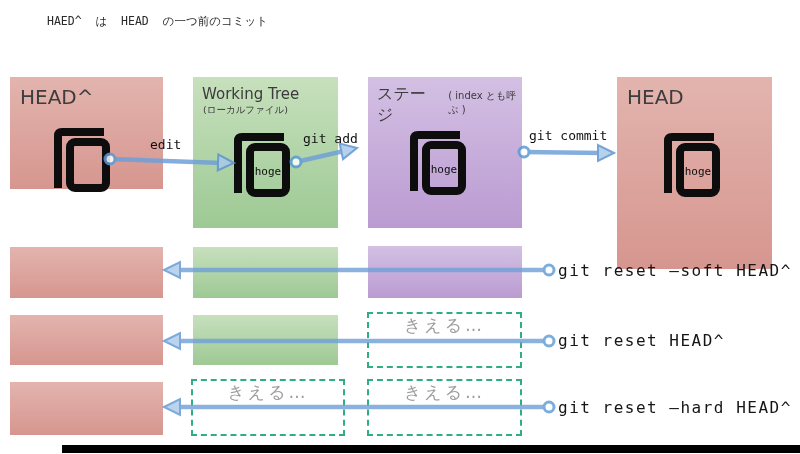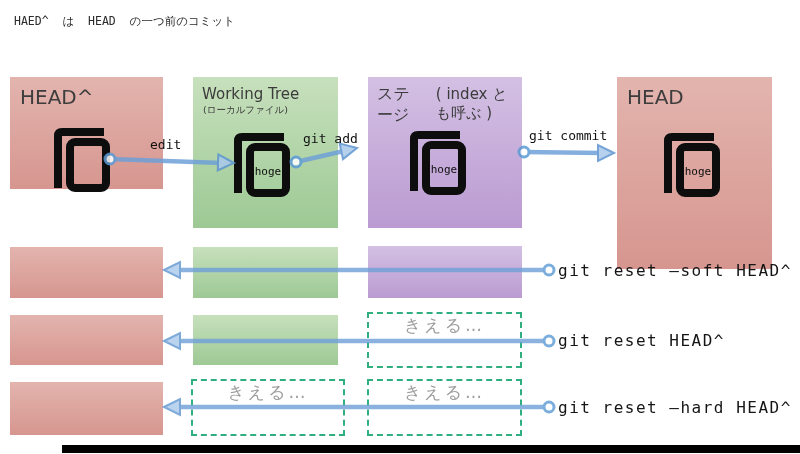--- a/index.html
+++ b/index.html
@@ -1,33 +1,33 @@
 <!DOCTYPE html>
 <html><head>
 <meta charset="utf-8">
 <style>
   * { margin:0; padding:0; box-sizing:border-box; }
   body { background:#fff; font-family:"DejaVu Sans", sans-serif; }
   .canvas { position:relative; width:800px; height:454px; background:#ffffff; overflow:hidden; }
 
   .title-row { position:absolute; left:14px; top:14px; display:flex; align-items:baseline; gap:14px; }
   .title-main { font-size:18px; color:#1f1f1f; letter-spacing:1px; }
-  .title-note { font-size:11.5px; color:#2a2a2a; font-family:"DejaVu Sans Mono", monospace; white-space:pre; }
+  .title-note { font-size:11.5px; color:#2a2a2a; font-family:"DejaVu Sans Mono", monospace; white-space:pre;margin-left:33px; }
 
   .box { position:absolute; }
   .pink   { background:linear-gradient(180deg,#E3B4AE 0%,#D6968F 100%); }
   .green  { background:linear-gradient(180deg,#C7E0BD 0%,#9DC994 100%); }
   .purple { background:linear-gradient(180deg,#D3C0E3 0%,#BB9BD2 100%); }
 
   .box-label-lg { position:absolute; left:10px; top:8px; font-size:20px; color:#3d3d3d; }
   .box-label-md { position:absolute; left:9px; top:8px; font-size:15px; color:#3b3b3b; }
   .box-sub { position:absolute; left:10px; top:27px; font-size:9.5px; color:#3b3b3b; }
   .stage-head { position:absolute; left:9px; top:7px; display:flex; align-items:baseline; gap:15px; }
   .stage-title { font-size:16px; color:#3b3b3b; }
-  .stage-sub { font-size:15px; color:#3b3b3b; }
+  .stage-sub { font-size:10px; color:#3b3b3b; }
 
   .file-icon { position:absolute; }
 
   .flow-label { position:absolute; font-family:"DejaVu Sans Mono", monospace; font-size:13px; color:#111; white-space:pre; }
 
   .dashed-box { position:absolute; border:2px dashed #2FAE7F; display:flex; align-items:flex-start; justify-content:center; }
   .gone-text { font-size:17px; color:#9d9d9d; letter-spacing:3px; }
 
   .cmd-label { position:absolute; font-family:"DejaVu Sans Mono", monospace; font-size:16px; letter-spacing:1.5px; color:#151515; white-space:pre; }
 

